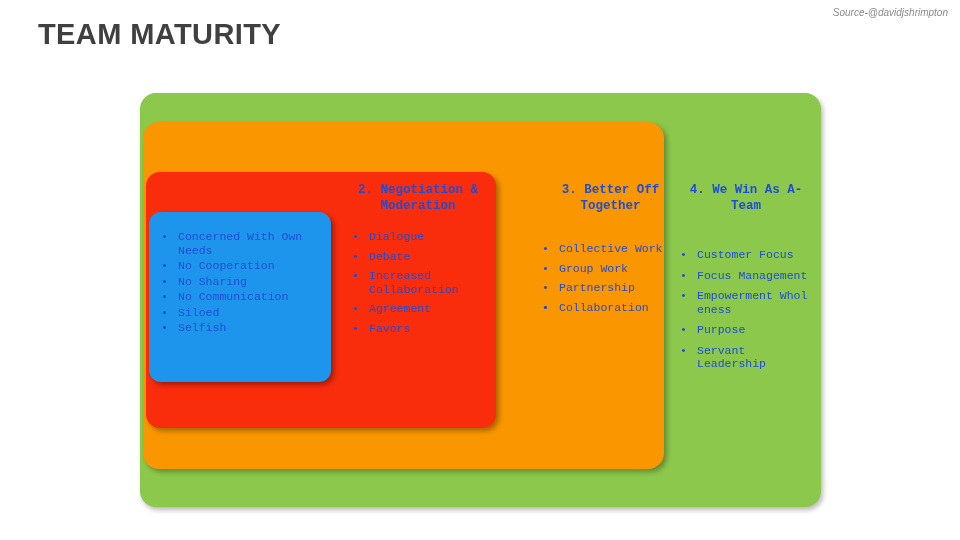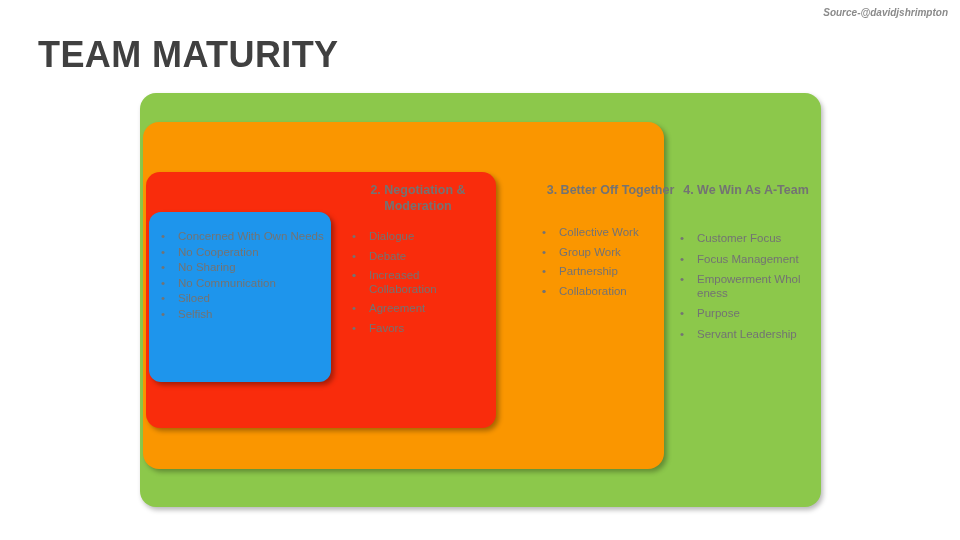--- a/index.html
+++ b/index.html
@@ -13,34 +13,34 @@
     position: relative;
     overflow: hidden;
     font-family: "Liberation Sans", sans-serif;
     -webkit-font-smoothing: antialiased;
   }
 
   
   #slide-title {
     position: absolute;
     left: 38px;
-    top: 34px;
-    font-size: 36px;
+    top: 18px;
+    font-size: 29px;
     font-weight: bold;
     letter-spacing: 0.4px;
     color: #404040;
     white-space: nowrap;
   }
   #source-credit {
     position: absolute;
     right: 12px;
     top: 7px;
     font-size: 10px;
     font-style: italic;
-    font-weight: bold;
+    font-weight: normal;
     color: #8a8a8a;
     white-space: nowrap;
   }
 
   
   .panel {
     position: absolute;
     box-sizing: border-box;
   }
   #panel-green {
@@ -68,22 +68,23 @@
     left: 149px;  top: 212px;
     width: 182px; height: 170px;
     background: #1e95ec;
     border-radius: 12px;
     box-shadow: 3px 3px 5px rgba(0,0,0,0.34);
   }
 
   
   .col {
     position: absolute;
-    color: #737373;
+    color: #1d4ed8;
     z-index: 5;
+    font-family: Liberation Mono, monospace;
   }
   .col-heading {
     font-size: 12.5px;
     font-weight: bold;
     text-align: center;
     line-height: 16px;
   }
   .bullets {
     list-style: none;
     margin: 0;

